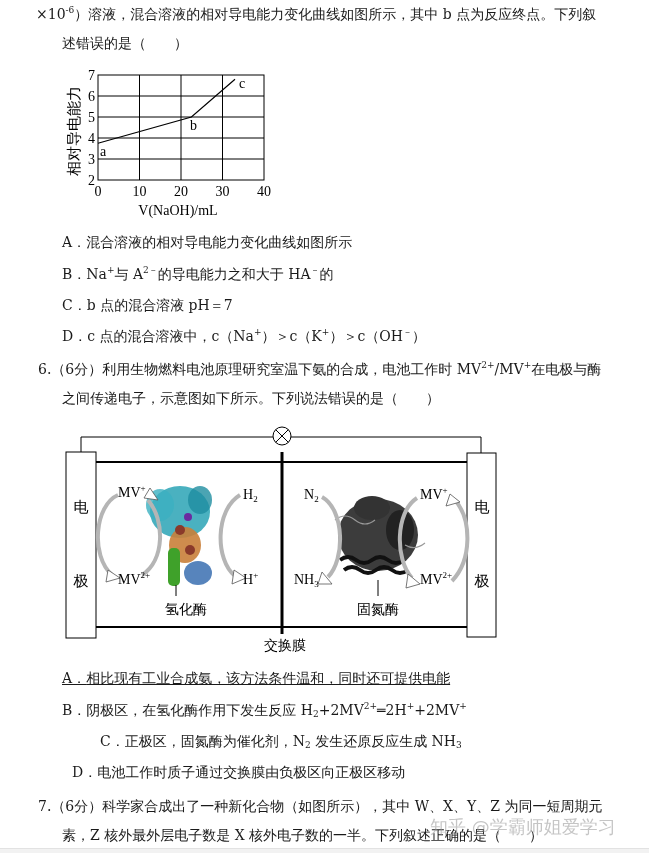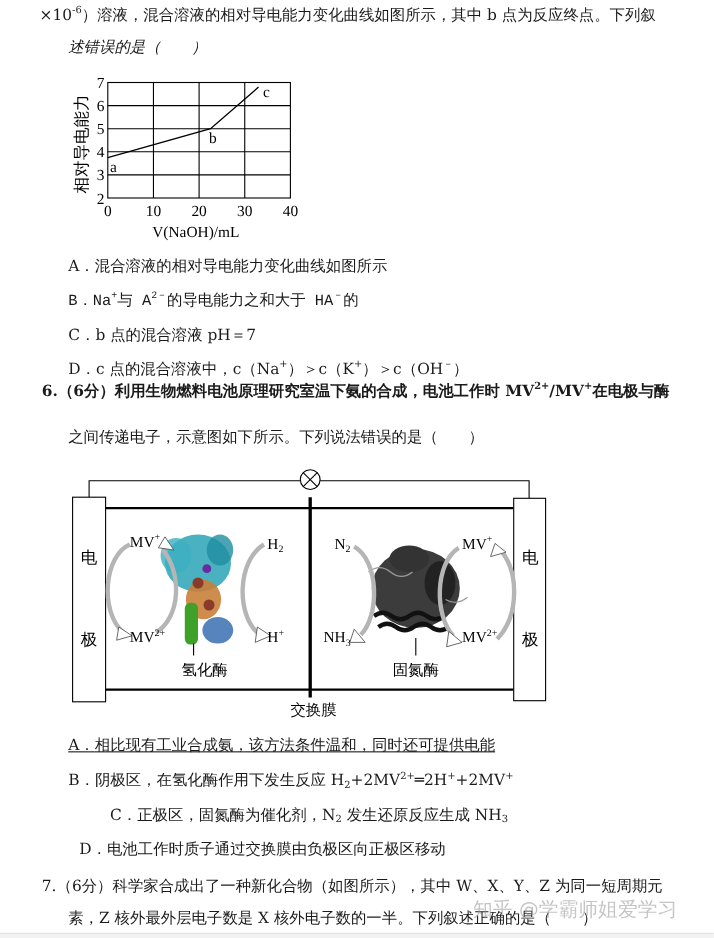--- a/index.html
+++ b/index.html
@@ -23,21 +23,21 @@
     font-size: 18px; white-space: nowrap;
   }
   .bottom-rule { position:absolute; left:0; right:0; top:848px; height:5px; background:#f2f2f2; border-top:1px solid #e2e2e2; }
 </style>
 </head>
 <body>
 
 <div class="line" style="left:36px; top:4px;text-align:right;">
   <span>×10</span><sup>-6</sup><span>）溶液，混合溶液的相对导电能力变化曲线如图所示，其中 b 点为反应终点。下列叙</span>
 </div>
-<div class="line" style="left:62px; top:33px;font-style:italic;">
+<div class="line" style="left:62px; top:33px;">
   <span>述错误的是（　　）</span>
 </div>
 
 <svg class="abs" style="left:60px; top:62px;" width="220" height="160" viewBox="60 62 220 160">
 
   <g stroke="#000" stroke-width="1" fill="none">
     <rect x="98" y="75" width="166" height="105"></rect>
     <line x1="139.5" y1="75" x2="139.5" y2="180"></line>
     <line x1="181" y1="75" x2="181" y2="180"></line>
     <line x1="222.5" y1="75" x2="222.5" y2="180"></line>
@@ -68,31 +68,31 @@
     <text x="222.5" y="196">30</text>
     <text x="264" y="196">40</text>
   </g>
   <text x="178" y="215" font-size="14" text-anchor="middle" font-style="normal">V(NaOH)/mL</text>
   <text class="cjk" x="0" y="0" font-size="15" text-anchor="middle" transform="translate(79,131) rotate(-90)" style="font-family:'DejaVu Sans',sans-serif;">相对导电能力</text>
 </svg>
 
 <div class="line" style="left:62px; top:232px;">
   <span>A．</span><span>混合溶液的相对导电能力变化曲线如图所示</span>
 </div>
-<div class="line" style="left:62px; top:264px;font-family:Liberation Mono, monospace;">
+<div class="line" style="left:62px; top:264px;">
   <span>B．</span><span>Na</span><sup>+</sup><span>与 A</span><sup>2－</sup><span>的导电能力之和大于 HA</span><sup>－</sup><span>的</span>
 </div>
 <div class="line" style="left:62px; top:295px;">
   <span>C．</span><span>b 点的混合溶液 pH＝7</span>
 </div>
 <div class="line" style="left:62px; top:326px;">
   <span>D．</span><span>c 点的混合溶液中，c（Na</span><sup>+</sup><span>）＞c（K</span><sup>+</sup><span>）＞c（OH</span><sup>－</sup><span>）</span>
 </div>
 
-<div class="line" style="left:38px; top:346px;font-weight:bold;">
+<div class="line" style="left:38px; top:359px;">
   <span>6.</span><span>（6分）</span><span>利用生物燃料电池原理研究室温下氨的合成，电池工作时 MV</span><sup>2+</sup><span>/MV</span><sup>+</sup><span>在电极与酶</span>
 </div>
 <div class="line" style="left:62px; top:388px;">
   <span>之间传递电子，示意图如下所示。下列说法错误的是（　　）</span>
 </div>
 
 <svg class="abs" style="left:60px; top:420px;" width="450" height="235" viewBox="60 420 450 235">
 
   <polyline points="81,452 81,437 273,437" fill="none" stroke="#000" stroke-width="1"></polyline>
   <polyline points="291,437 481,437 481,453" fill="none" stroke="#000" stroke-width="1"></polyline>

